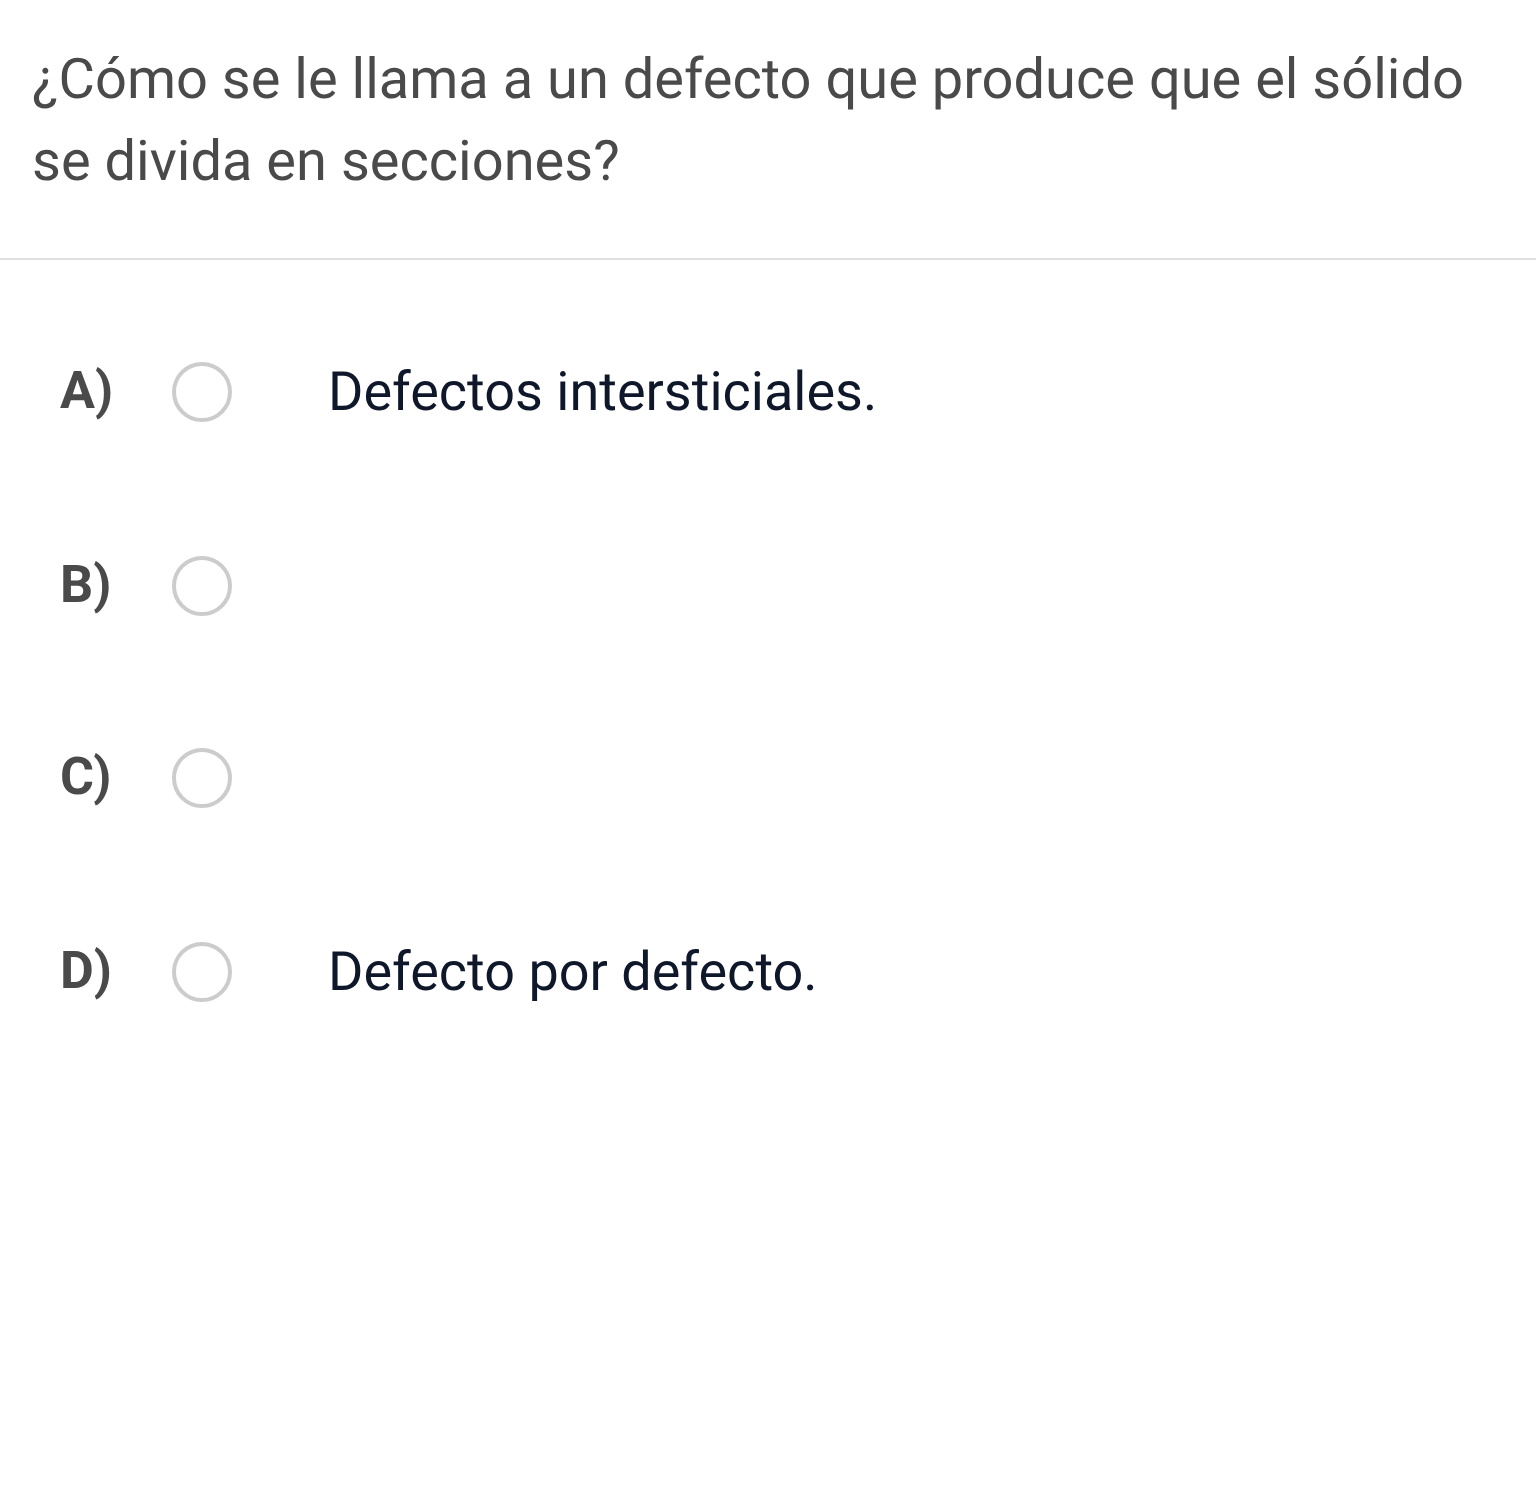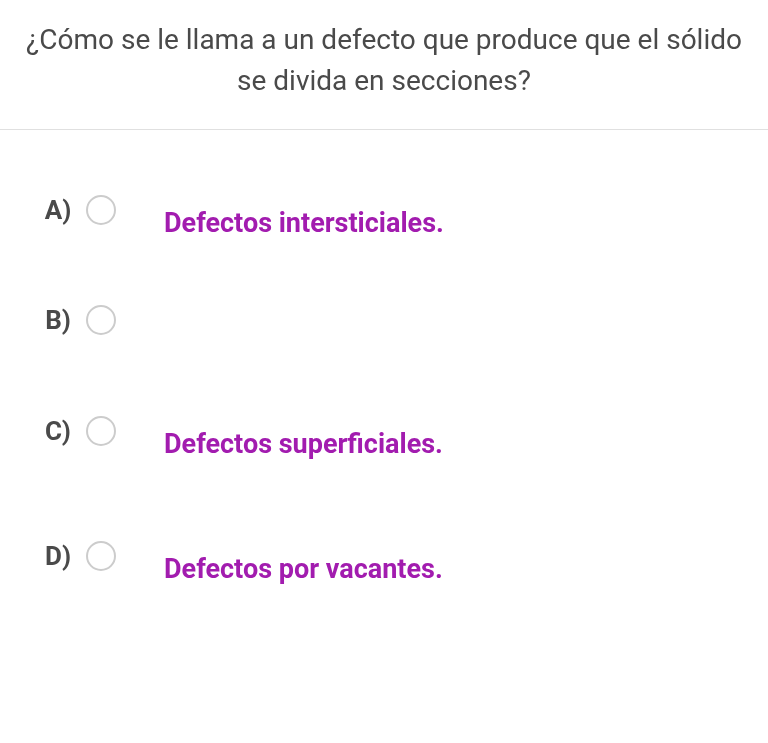--- a/index.html
+++ b/index.html
@@ -1,19 +1,18 @@
 <!DOCTYPE html>
 <html><head>
   <meta charset="utf-8">
   <style>
     * {
       margin: 0;
       padding: 0;
       box-sizing: border-box;
-      text-align: center;
     }
     body {
       font-family: -apple-system, BlinkMacSystemFont, 'Segoe UI', Roboto, Helvetica, Arial, sans-serif;
       background: #ffffff;
       width: 768px;
       color: #4a4a4a;
     }
     .question-container {
       padding: 20px 16px 28px 16px;
       border-bottom: 1px solid #e0e0e0;
@@ -44,23 +43,22 @@
       width: 30px;
       height: 30px;
       border: 2px solid #cccccc;
       border-radius: 50%;
       flex-shrink: 0;
       margin-right: 48px;
       background: #ffffff;
     }
     .option-text {
       font-size: 27px;
-      color: #a21caf;
-      font-weight: 700;
-      margin-top: 27px;
+      color: #0f172a;
+      font-weight: 400;
     }
   </style>
 </head>
 <body>
 
 <div class="question-container">
   <p class="question-text">¿Cómo se le llama a un defecto que produce que el sólido se divida en secciones?</p>
 </div>
 
 <div class="options-container">
@@ -72,22 +70,21 @@
   </div>
 
   <div class="option-row">
     <span class="option-letter">B)</span>
     <span class="radio-circle"></span>
   </div>
 
   <div class="option-row">
     <span class="option-letter">C)</span>
     <span class="radio-circle"></span>
-    <span class="option-text">Defectos superficiales.</span>
   </div>
 
   <div class="option-row">
     <span class="option-letter">D)</span>
     <span class="radio-circle"></span>
-    <span class="option-text">Defectos por vacantes.</span>
+    <span class="option-text">Defecto por defecto.</span>
   </div>
 
 </div>
 
 </body></html>

